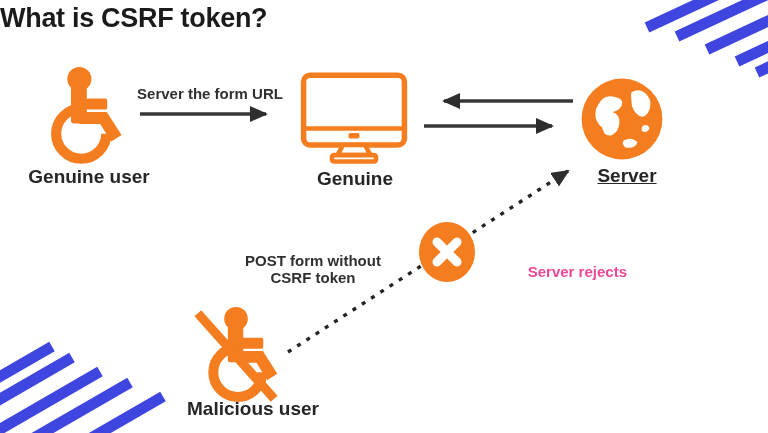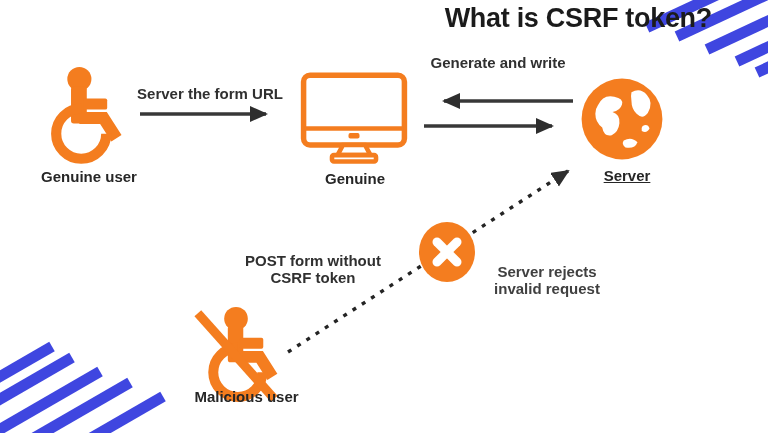--- a/index.html
+++ b/index.html
@@ -2,29 +2,29 @@
 <html><head>
 <meta charset="utf-8">
 <style>
   html,body{margin:0;padding:0;}
   body{
     width:768px;height:433px;overflow:hidden;position:relative;
     background:#ffffff;font-family:"Liberation Sans",sans-serif;
   }
   .abs{position:absolute;}
   .title{
-    position:absolute;left:0;top:3px;width:712px;text-align:right;
+    position:absolute;left:0;top:3px;width:712px;text-align:left;
     font-size:27px;font-weight:800;color:#1b1b1b;letter-spacing:-0.3px;
   }
   .lbl{
     position:absolute;font-weight:700;color:#303030;text-align:center;
     font-size:15px;line-height:17px;
   }
-  .node-lbl{font-size:15px;color:#262626;}
-  .red{color:#404040;}
+  .node-lbl{font-size:19px;color:#262626;}
+  .red{color:#ec4899;text-align:right;}
   .stripe{
     position:absolute;height:11px;background:#3F46E0;
   }
   .stripe.tr{width:200px;transform:rotate(-25deg);transform-origin:0 50%;}
   .stripe.bl{width:220px;transform:rotate(-30deg);transform-origin:100% 50%;}
   svg{display:block;}
   #arrow-layer{position:absolute;left:0;top:0;}
 </style>
 </head>
 <body>
@@ -75,21 +75,20 @@
     <rect x="5" y="4" width="110" height="76" rx="7" stroke-width="6"></rect>
     <line x1="6" y1="62" x2="114" y2="62" stroke-width="5"></line>
     <rect x="54" y="67" width="12" height="6" rx="2" fill="#F47D1F" stroke="none"></rect>
     <path d="M48 80 L72 80 L78 91 L42 91 Z" stroke-width="5" fill="#ffffff"></path>
     <rect x="36" y="91" width="48" height="7" rx="2" stroke-width="5" fill="#ffffff"></rect>
   </g>
 </svg>
 <div class="lbl node-lbl" style="left:295px;top:170px;width:120px;">Genuine</div>
 
 <div class="lbl" style="left:417px;top:54px;width:162px;">
-  <div>Generate and write</div>
 </div>
 
 <svg class="abs" style="left:579px;top:76px;" width="86" height="86" viewBox="0 0 100 100">
   <circle cx="50" cy="50" r="47" fill="#F47D1F"></circle>
   <path fill="#ffffff" d="M22 34 Q28 21 41 24 Q52 26 50 33 Q48 40 39 42 Q48 45 47 55 Q46 65 38 69 Q29 71 27 60 Q19 54 19 44 Q19 38 22 34 Z"></path>
   <path fill="#ffffff" d="M61 19 Q71 13 79 22 Q87 31 80 43 Q74 51 67 44 Q61 38 61 29 Q60 23 61 19 Z"></path>
   <path fill="#ffffff" d="M52 75 Q61 70 68 77 Q65 85 54 83 Q49 79 52 75 Z"></path>
   <path fill="#ffffff" d="M74 58 Q80 55 82 61 Q79 67 73 64 Q72 60 74 58 Z"></path>
 </svg>
 <div class="lbl node-lbl" style="left:567px;top:167px;width:120px;text-decoration:underline;">Server</div>
@@ -102,28 +101,27 @@
 <svg class="abs" style="left:418px;top:221px;" width="58" height="62" viewBox="0 0 58 62">
   <ellipse cx="29" cy="31" rx="28" ry="30" fill="#F47D1F"></ellipse>
   <g stroke="#ffffff" stroke-width="9" stroke-linecap="round">
     <line x1="19" y1="21" x2="39" y2="41"></line>
     <line x1="39" y1="21" x2="19" y2="41"></line>
   </g>
 </svg>
 
 <div class="lbl red" style="left:467px;top:263px;width:160px;">
   <div>Server rejects</div>
-  <div>invalid request</div>
 </div>
 
 <svg class="abs" style="left:186px;top:306px;" width="100" height="100" viewBox="0 0 100 110">
   <g fill="#F47D1F" stroke="#F47D1F" transform="translate(10,0)">
     <circle cx="40" cy="14" r="13" stroke="none"></circle>
     <rect x="31" y="22" width="17" height="40" rx="3" stroke="none"></rect>
     <rect x="44" y="35" width="26" height="12" rx="2" stroke="none"></rect>
     <path d="M40 56 H66 L80 78" fill="none" stroke-width="13"></path>
     <path d="M42 46 A27 27 0 1 0 69 73" fill="none" stroke-width="11"></path>
   </g>
   <line x1="8" y1="8" x2="92" y2="102" stroke="#F47D1F" stroke-width="10"></line>
 </svg>
-<div class="lbl node-lbl" style="left:174px;top:388px;width:145px;">Malicious user</div>
+<div class="lbl node-lbl" style="left:174px;top:400px;width:145px;text-align:right;">Malicious user</div>
 
 <div class="title">What is CSRF token?</div>
 
 </body></html>

